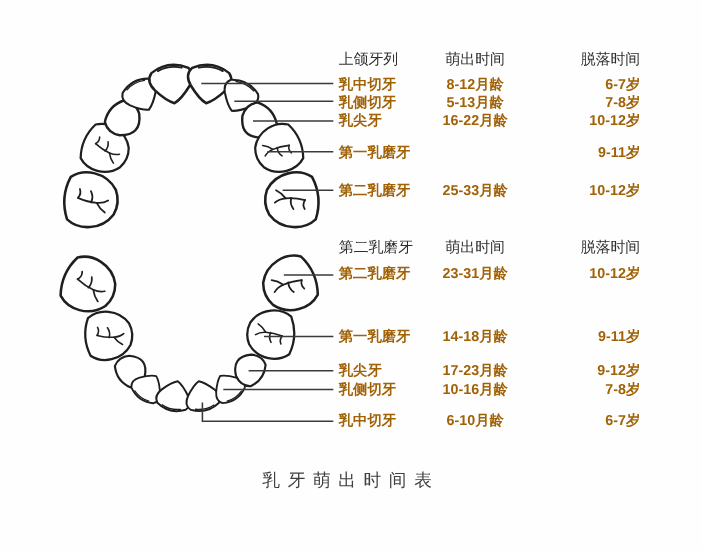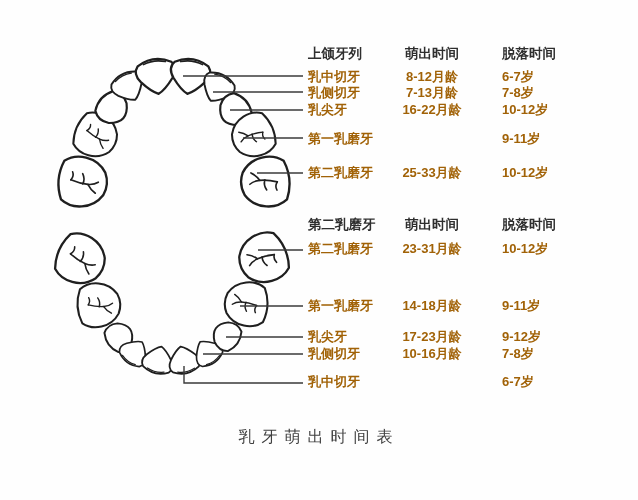--- a/index.html
+++ b/index.html
@@ -8,22 +8,22 @@
     font-family:"Liberation Sans",sans-serif;overflow:hidden;
   }
   svg.diagram{position:absolute;left:0;top:0;width:638px;height:500px;}
   .tooth-outline{fill:#ffffff;stroke:#1f1f1f;stroke-width:2.3;stroke-linejoin:round;}
   .tooth-detail{fill:none;stroke:#1f1f1f;stroke-width:1.6;stroke-linecap:round;}
   .leader{fill:none;stroke:#3a3a3a;stroke-width:1.4;}
   .row{position:absolute;left:0;width:100%;height:16px;line-height:16px;}
   .cell{position:absolute;font-size:13px;color:#a16207;white-space:nowrap;}
   .c-label{left:308px;font-weight:700;}
   .c-erupt{left:378px;width:108px;text-align:center;font-weight:700;}
-  .c-shed{left:502px;width:100px;text-align:left;font-weight:600;}
-  .header .cell{font-weight:700;font-size:13.5px;color:#2e2e2e;}
+  .c-shed{left:482px;width:100px;text-align:right;font-weight:600;}
+  .header .cell{font-weight:400;font-size:13.5px;color:#2e2e2e;}
   .chart-title{
     position:absolute;top:427px;left:0;width:100%;text-align:center;
     font-size:16px;letter-spacing:7px;color:#404040;font-weight:400;
   }
 </style>
 </head>
 <body>
 
 <div class="canvas">
 
@@ -88,21 +88,21 @@
       <span class="cell c-erupt">萌出时间</span>
       <span class="cell c-shed">脱落时间</span>
     </div>
     <div class="row" style="top:69px">
       <span class="cell c-label">乳中切牙</span>
       <span class="cell c-erupt">8-12月龄</span>
       <span class="cell c-shed">6-7岁</span>
     </div>
     <div class="row" style="top:85px">
       <span class="cell c-label">乳侧切牙</span>
-      <span class="cell c-erupt">7-13月龄</span>
+      <span class="cell c-erupt">5-13月龄</span>
       <span class="cell c-shed">7-8岁</span>
     </div>
     <div class="row" style="top:102px">
       <span class="cell c-label">乳尖牙</span>
       <span class="cell c-erupt">16-22月龄</span>
       <span class="cell c-shed">10-12岁</span>
     </div>
     <div class="row" style="top:131px">
       <span class="cell c-label">第一乳磨牙</span>
       <span class="cell c-shed">9-11岁</span>
@@ -135,18 +135,19 @@
       <span class="cell c-erupt">17-23月龄</span>
       <span class="cell c-shed">9-12岁</span>
     </div>
     <div class="row" style="top:346px">
       <span class="cell c-label">乳侧切牙</span>
       <span class="cell c-erupt">10-16月龄</span>
       <span class="cell c-shed">7-8岁</span>
     </div>
     <div class="row" style="top:374px">
       <span class="cell c-label">乳中切牙</span>
+      <span class="cell c-erupt">6-10月龄</span>
       <span class="cell c-shed">6-7岁</span>
     </div>
   </div>
 
   <div class="chart-title">乳牙萌出时间表</div>
 </div>
 
 </body></html>

